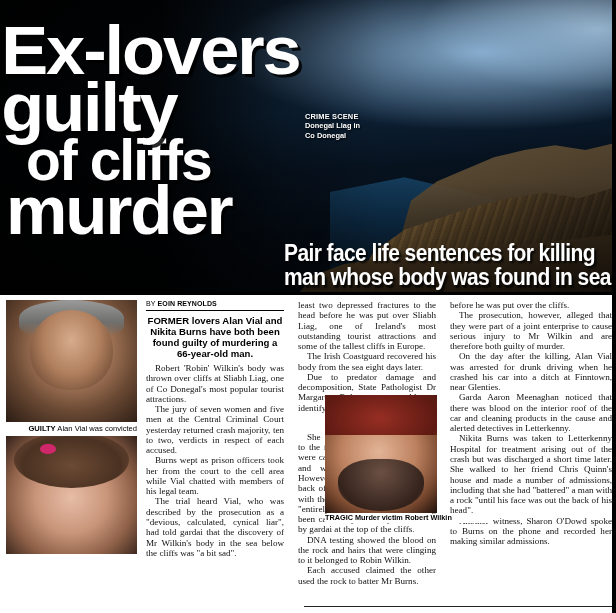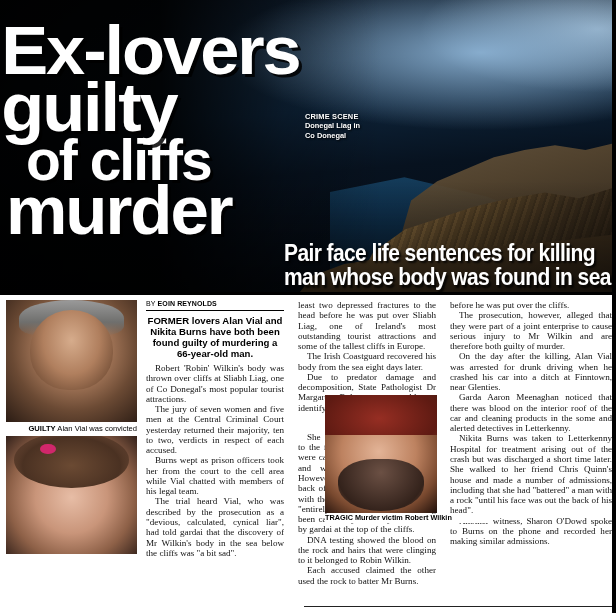--- a/index.html
+++ b/index.html
@@ -165,41 +165,41 @@
 
     <div class="cols">
 
       <div class="col c1">
         <div class="byline">
           <span class="by">BY</span>
           <span>EOIN REYNOLDS</span>
         </div>
         <p class="standfirst">FORMER lovers Alan Vial and Nikita Burns have both been found guilty of murdering a 66-year-old man.</p>
         <p class="bt">Robert 'Robin' Wilkin's body was thrown over cliffs at Sliabh Liag, one of Co Donegal's most popular tourist attractions.</p>
-        <p class="bt">The jury of seven women and five men at the Central Criminal Court yesterday returned their majority, ten to two, verdicts in respect of each accused.</p>
+        <p class="bt">The jury of seven women and five men at the Central Criminal Court yesterday returned crash majority, ten to two, verdicts in respect of each accused.</p>
         <p class="bt">Burns wept as prison officers took her from the court to the cell area while Vial chatted with members of his legal team.</p>
         <p class="bt">The trial heard Vial, who was described by the prosecution as a "devious, calculated, cynical liar", had told gardai that the discovery of Mr Wilkin's body in the sea below the cliffs was "a bit sad".</p>
 
       </div>
 
       <div class="col c2">
         <p class="bt noind">least two depressed fractures to the head before he was put over Sliabh Liag, one of Ireland's most outstanding tourist attractions and some of the tallest cliffs in Europe.</p>
         <p class="bt">The Irish Coastguard recovered his body from the sea eight days later.</p>
         <p class="bt">Due to predator damage and decomposition, State Pathologist Dr Margaret Bolster was unable to identify a cause of death.</p>
         <div class="subhead">FACE</div>
         <p class="bt">She also noted multiple fractures to the face but could not say which were caused by the fall over the cliff and which by a prior assault. However, the two fractures to the back of the head were not consistent with the fall down the cliff and were "entirely consistent" with having been caused by a bloody rock found by gardai at the top of the cliffs.</p>
         <p class="bt">DNA testing showed the blood on the rock and hairs that were clinging to it belonged to Robin Wilkin.</p>
         <p class="bt">Each accused claimed the other used the rock to batter Mr Burns.</p>
       </div>
 
       <div class="col c3">
         <p class="bt noind">before he was put over the cliffs.</p>
         <p class="bt">The prosecution, however, alleged that they were part of a joint enterprise to cause serious injury to Mr Wilkin and are therefore both guilty of murder.</p>
         <p class="bt">On the day after the killing, Alan Vial was arrested for drunk driving when he crashed his car into a ditch at Finntown, near Glenties.</p>
-        <p class="bt">Garda Aaron Meenaghan noticed that there was blood on the interior roof of the car and cleaning products in the some and alerted detectives in Letterkenny.</p>
+        <p class="bt">Garda Aaron Meenaghan noticed that there was blood on the interior roof of the car and cleaning products in the cause and alerted detectives in Letterkenny.</p>
         <p class="bt">Nikita Burns was taken to Letterkenny Hospital for treatment arising out of the crash but was discharged a short time later. She walked to her friend Chris Quinn's house and made a number of admissions, including that she had "battered" a man with a rock "until his face was out the back of his head".</p>
         <p class="bt">Another witness, Sharon O'Dowd spoke to Burns on the phone and recorded her making similar admissions.</p>
       </div>
     </div>
 
     <div class="bigvic"></div>
     <div class="bigvic-cap">
       <b>TRAGIC</b>
       <span>Murder victim Robert Wilkin</span>
     </div>

